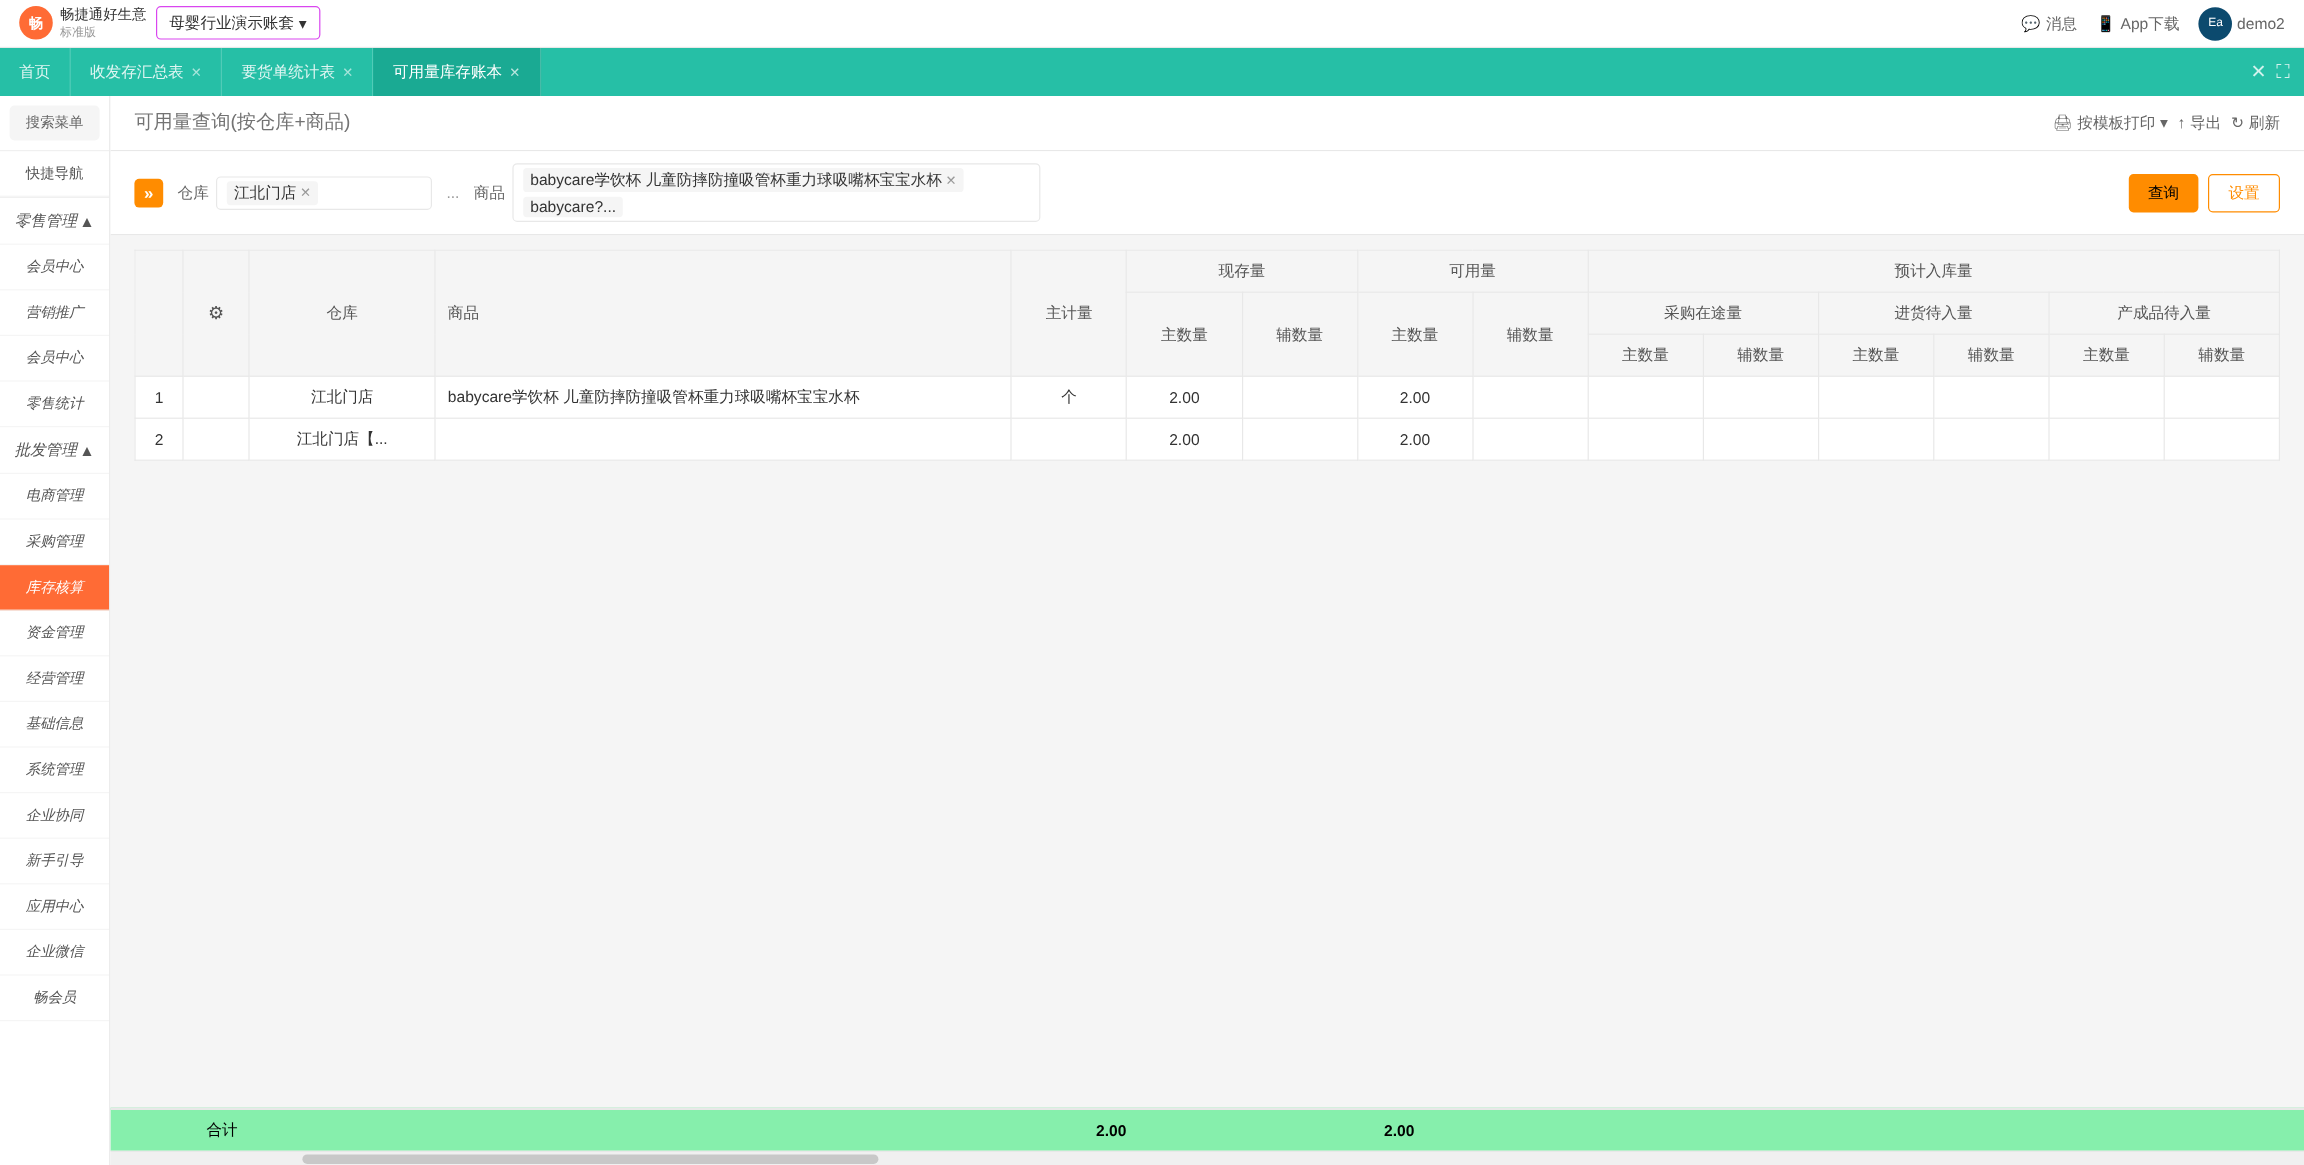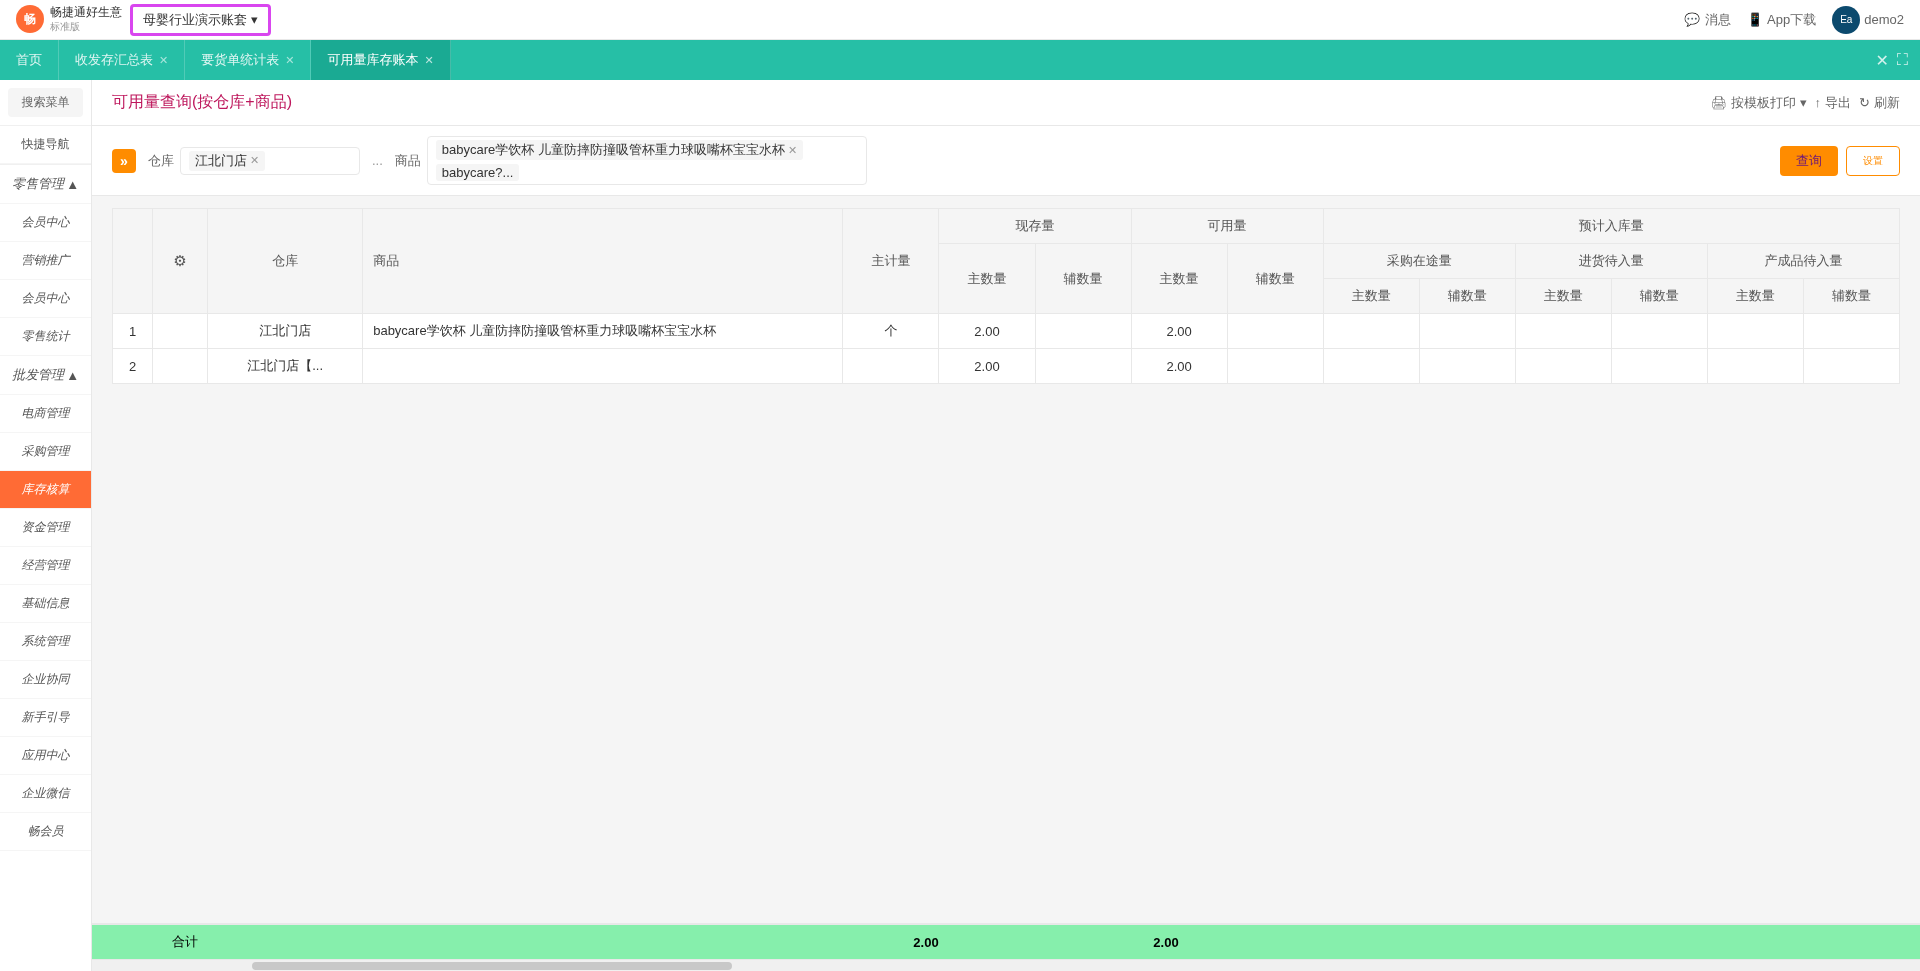--- a/index.html
+++ b/index.html
@@ -16,21 +16,21 @@
       padding: 0 16px;
       flex-shrink: 0;
     }
     .top-bar-left { display: flex; align-items: center; gap: 8px; }
     .logo-area { display: flex; align-items: center; gap: 6px; }
     .logo-icon { width: 28px; height: 28px; background: #ff6b35; border-radius: 50%; display: flex; align-items: center; justify-content: center; color: #fff; font-size: 12px; font-weight: bold; }
     .logo-text { font-size: 12px; color: #333; line-height: 1.2; text-align: center; }
     .logo-sub { font-size: 10px; color: #999; }
     .company-selector {
       display: flex; align-items: center; gap: 4px; padding: 4px 10px;
-      border: 3px solid #d946ef; border-radius: 4px; background: #fff;
+      border: 1px solid #d946ef; border-radius: 4px; background: #fff;
       cursor: pointer; color: #333; font-size: 13px;
     }
     .top-bar-right { display: flex; align-items: center; gap: 16px; color: #666; font-size: 13px; }
     .top-bar-right .icon-text { display: flex; align-items: center; gap: 4px; cursor: pointer; }
     .avatar { width: 28px; height: 28px; border-radius: 50%; background: #0c4a6e; display: flex; align-items: center; justify-content: center; color: #fff; font-size: 10px; overflow: hidden; }
 
     
     .tab-bar {
       height: 40px;
       background: #26bfa6;
@@ -97,21 +97,21 @@
     
     .page-header {
       background: #fff;
       padding: 12px 20px;
       border-bottom: 1px solid #e8e8e8;
       display: flex;
       align-items: center;
       justify-content: space-between;
       flex-shrink: 0;
     }
-    .page-title { font-size: 16px; color: #be185d; font-weight: 500; }
+    .page-title { font-size: 16px; color: #737373; font-weight: 500; }
     .page-actions { display: flex; align-items: center; gap: 8px; }
     .btn-template { display: flex; align-items: center; gap: 4px; color: #666; font-size: 13px; cursor: pointer; }
     .btn-export { display: flex; align-items: center; gap: 4px; color: #666; font-size: 13px; cursor: pointer; }
     .btn-refresh { display: flex; align-items: center; gap: 4px; color: #666; font-size: 13px; cursor: pointer; }
 
     
     .filter-bar {
       background: #fff;
       padding: 10px 20px;
       border-bottom: 1px solid #e8e8e8;
@@ -134,26 +134,26 @@
     }
     .filter-tag {
       display: flex; align-items: center; gap: 3px;
       background: #f5f5f5; border-radius: 3px; padding: 1px 6px;
       font-size: 12px; color: #333;
     }
     .filter-tag-close { color: #999; cursor: pointer; font-size: 11px; }
     .filter-dots { color: #999; cursor: pointer; }
     .filter-actions { margin-left: auto; display: flex; gap: 8px; }
     .btn-query {
-      padding: 6px 16px; background: #ff8c00; color: #701a75;
+      padding: 6px 16px; background: #ff8c00; color: #000000;
       border: none; border-radius: 4px; cursor: pointer; font-size: 13px;
     }
     .btn-settings {
       padding: 6px 16px; background: #fff; color: #ff8c00;
-      border: 1px solid #ff8c00; border-radius: 4px; cursor: pointer; font-size: 10px;
+      border: 1px solid #ff8c00; border-radius: 4px; cursor: pointer; font-size: 13px;
     }
 
     
     .table-container {
       flex: 1;
       overflow: auto;
       padding: 12px 20px;
     }
     .data-table {
       width: 100%;

